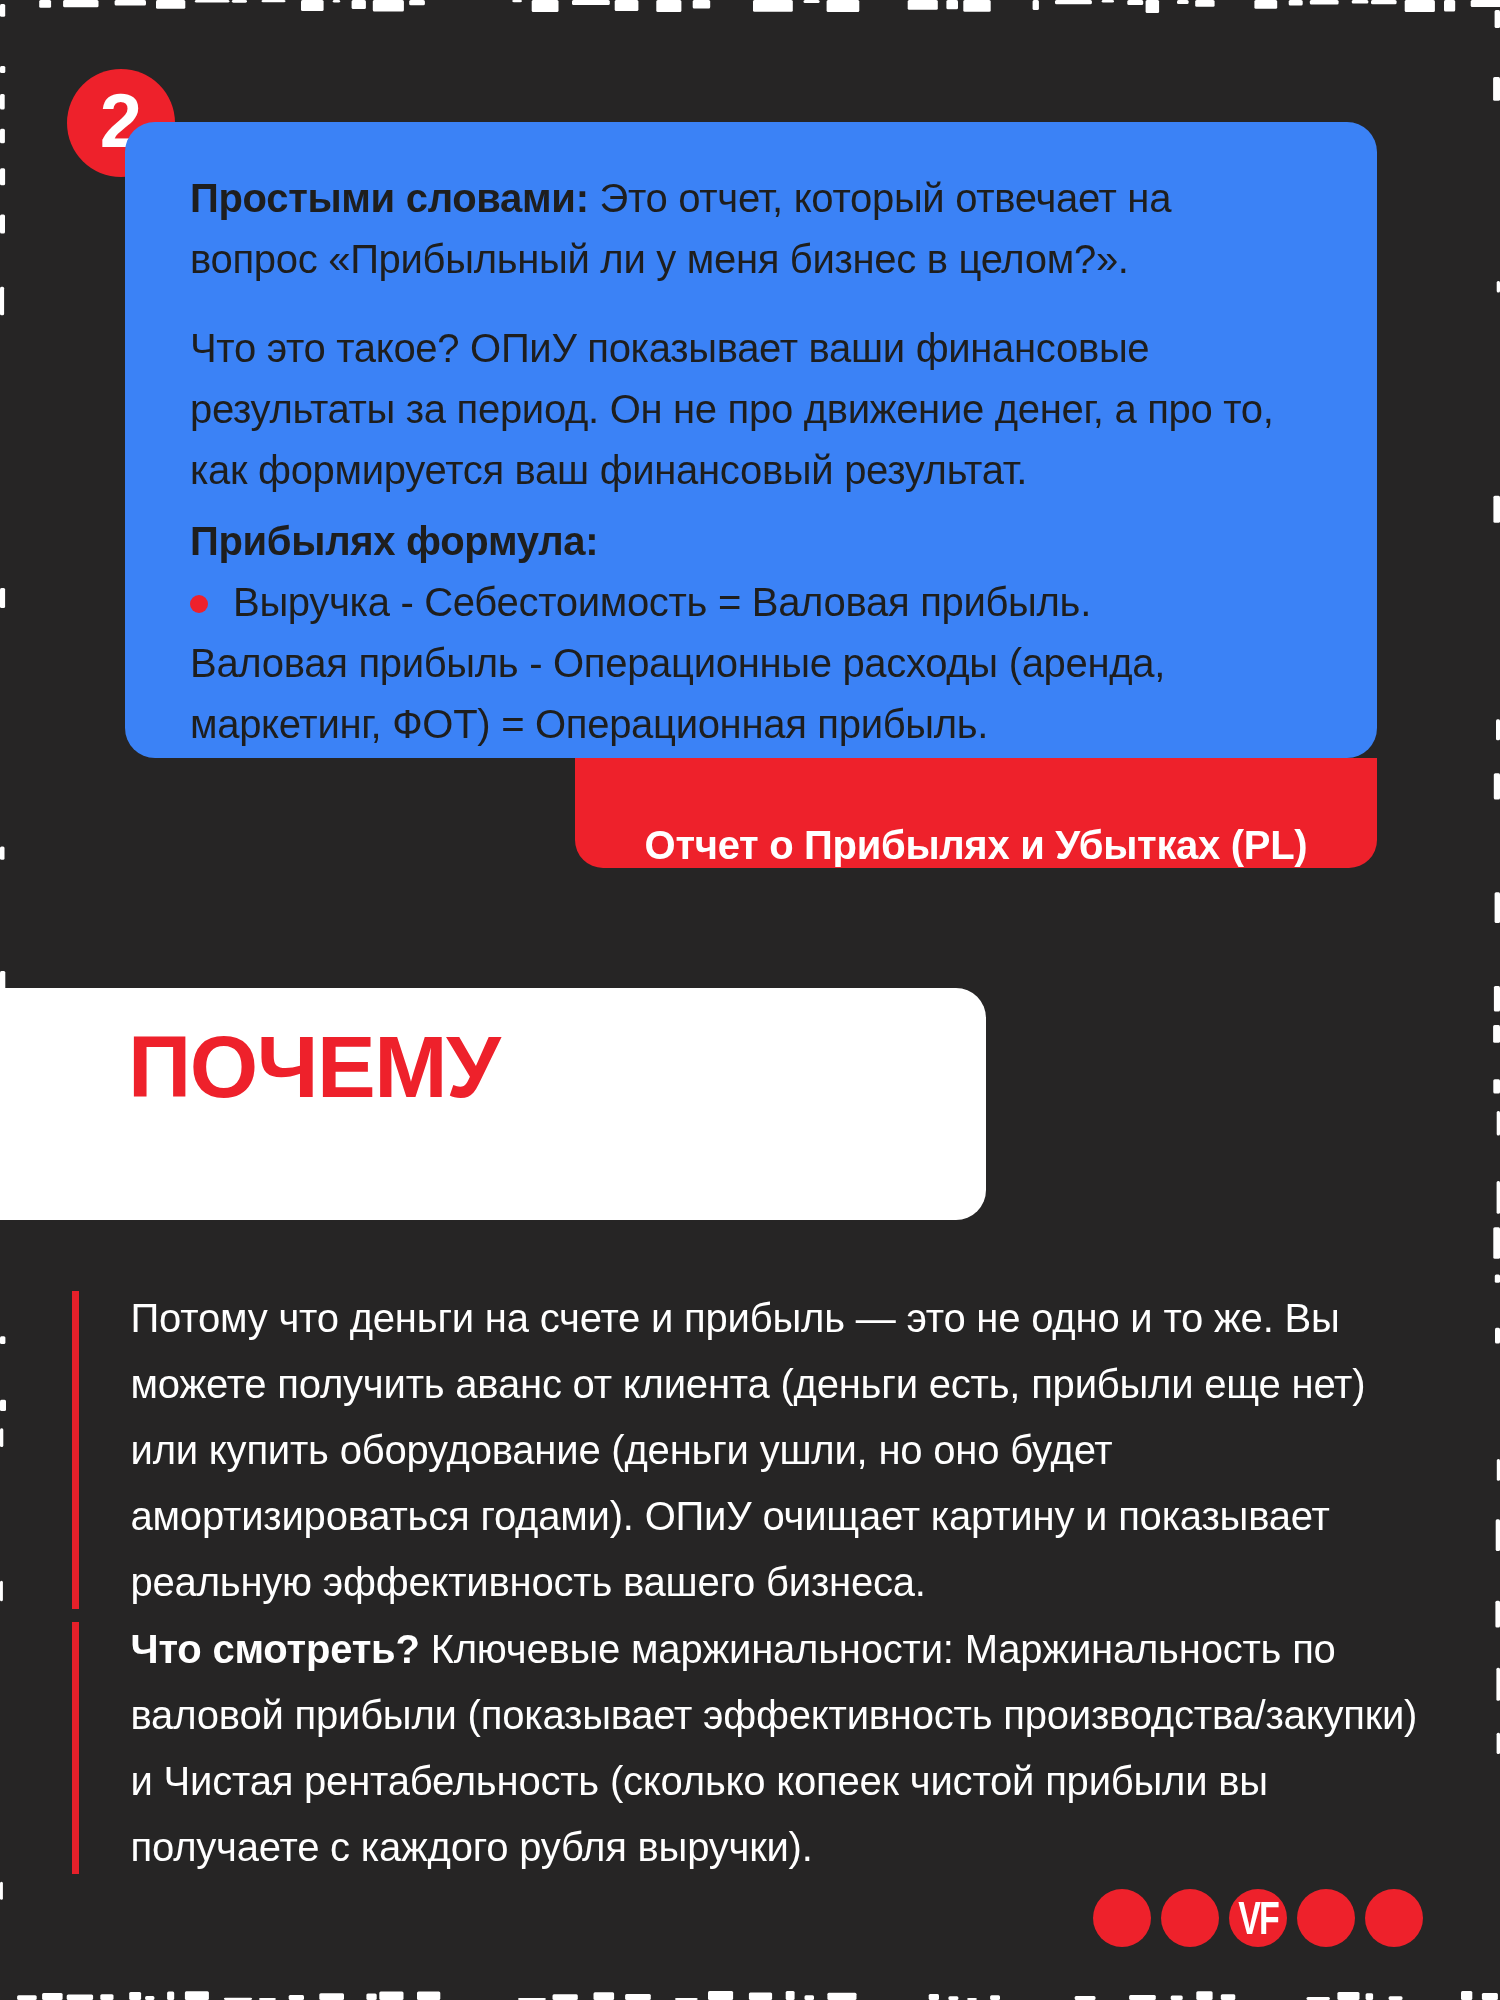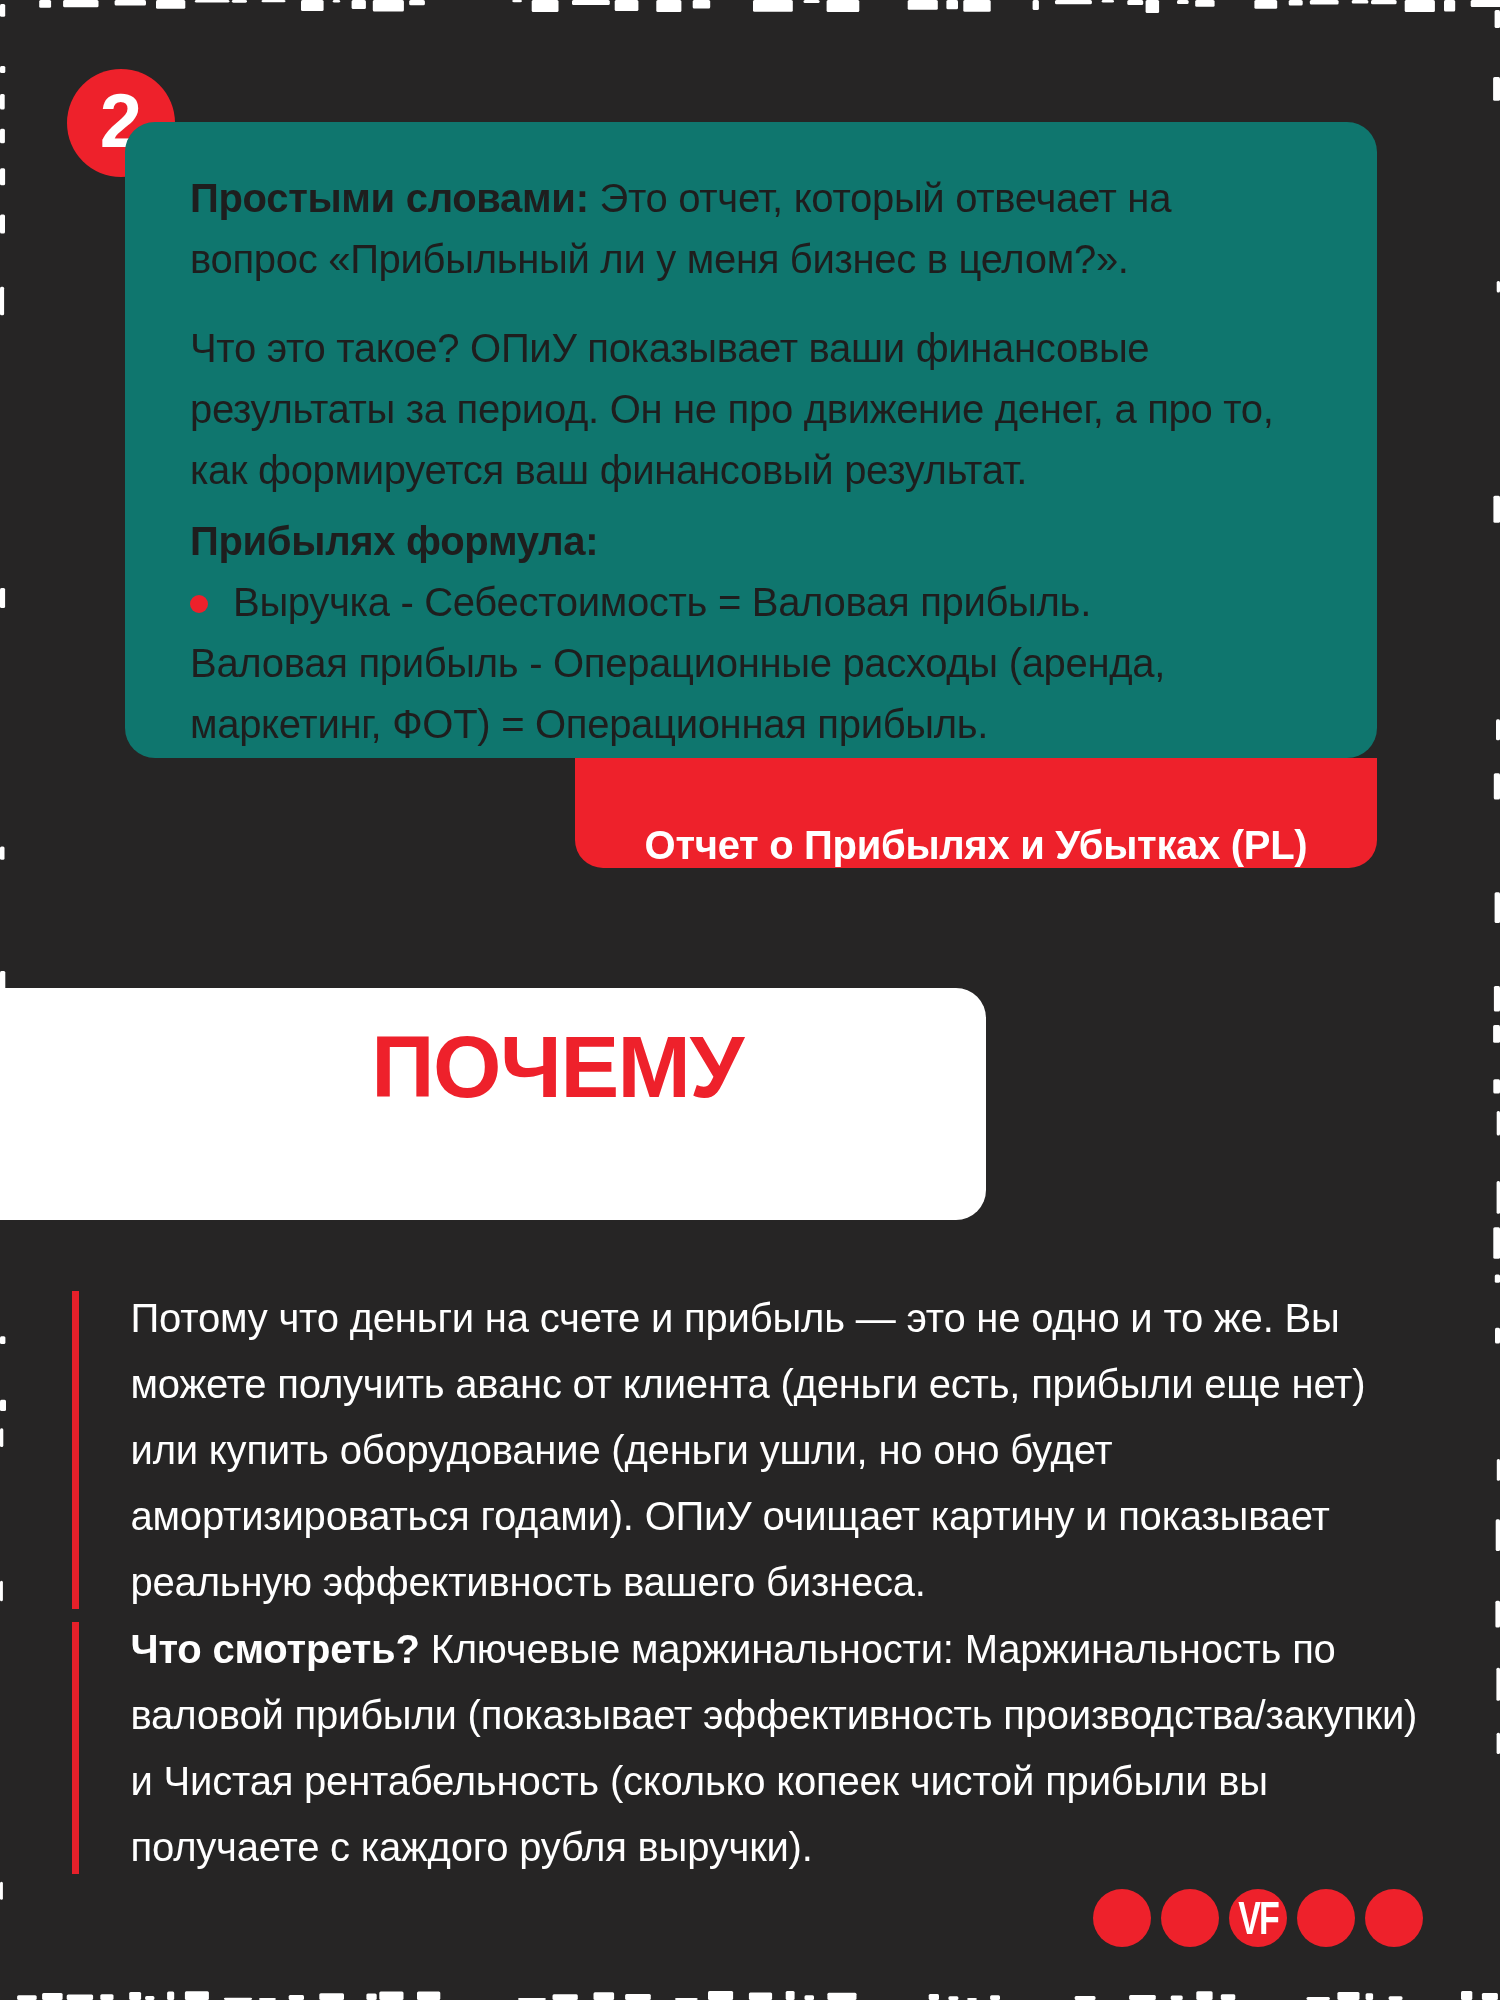--- a/index.html
+++ b/index.html
@@ -27,21 +27,21 @@
   }
   .badge span{
     color:#fff;font-size:76px;font-weight:700;line-height:1;
     transform:translateY(-2px);
   }
 
   
   .intro-card{
     position:absolute;left:125px;top:122px;
     width:1252px;height:636px;
-    background:#0f766e;border-radius:30px;
+    background:#3b82f6;border-radius:30px;
     box-sizing:border-box;
     padding:46px 75px 0 65px;
     color:#1e1e1e;
   }
   .intro-card p{
     margin:0;font-size:40px;line-height:61px;letter-spacing:-0.3px;
   }
   .intro-card .m1{margin-bottom:28px;}
   .intro-card .m2{margin-bottom:10px;}
   .intro-card b{font-weight:700;}
@@ -67,21 +67,21 @@
     position:absolute;left:0;top:988px;
     width:986px;height:232px;
     background:#ffffff;
     border-radius:0 30px 30px 0;
     box-sizing:border-box;
     padding:38px 0 0 128px;
   }
   .headline-box h1{
     margin:0;color:#EE212B;
     font-size:88px;line-height:82px;font-weight:800;
-    letter-spacing:-1.5px;text-transform:uppercase;text-align:center;
+    letter-spacing:-1.5px;text-transform:uppercase;
   }
 
   
   .why-para{
     position:absolute;left:66px;
     display:flex;align-items:stretch;
     width:1360px;
     justify-content:center;
   }
   .why-para .bar{

